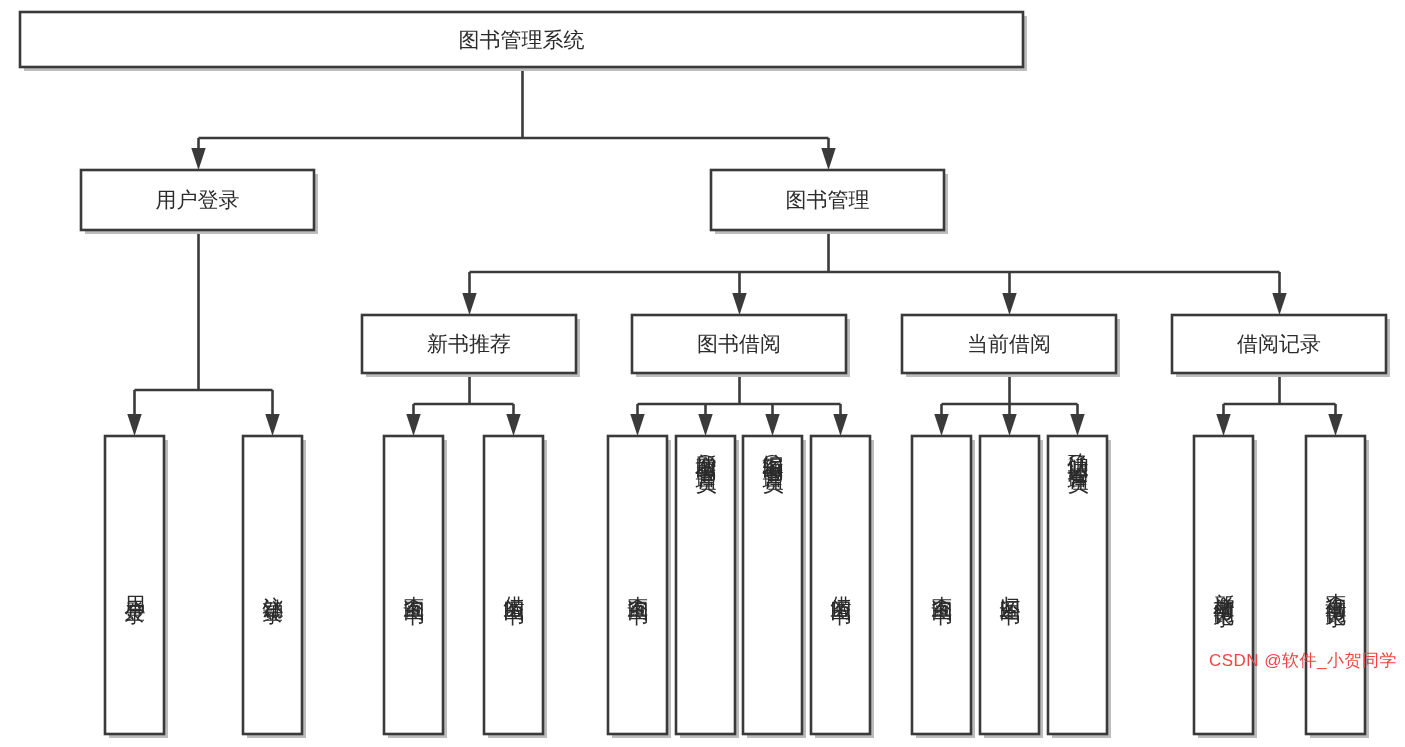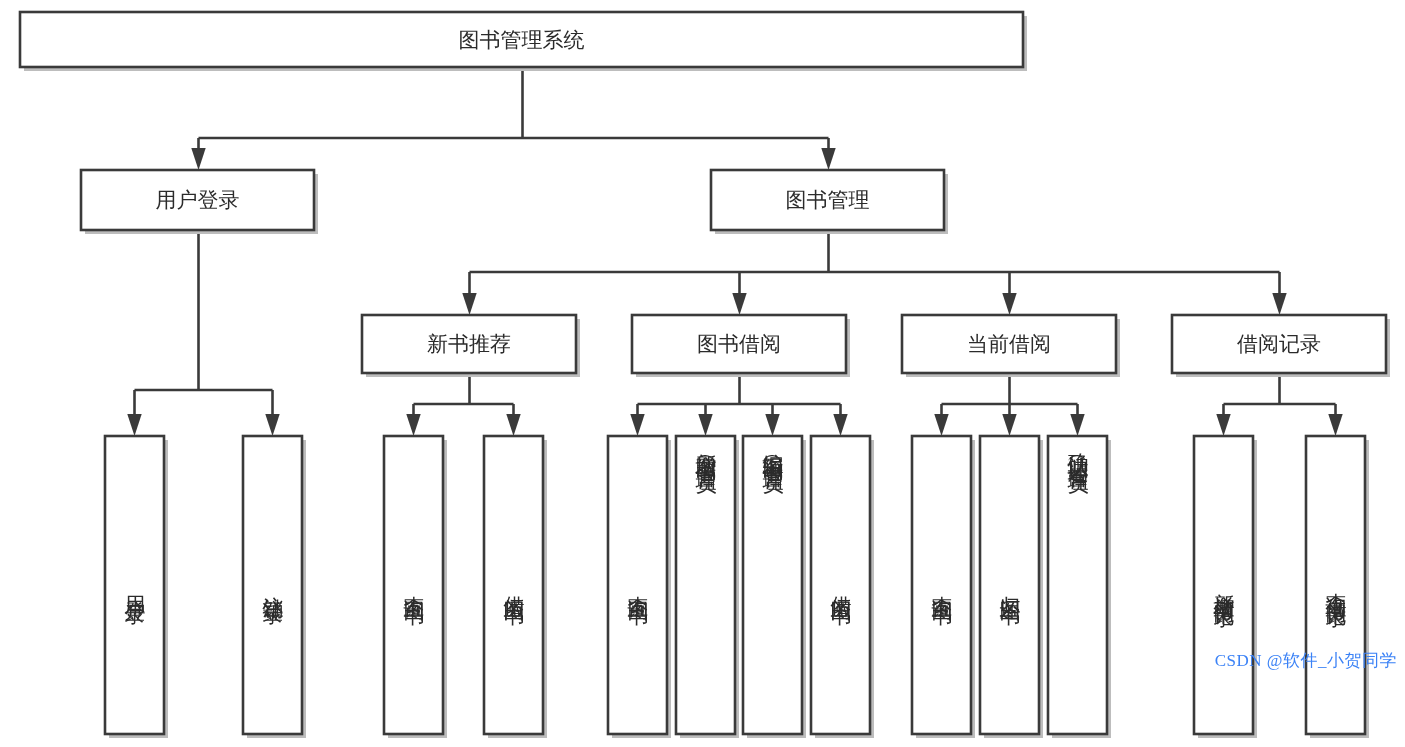--- a/index.html
+++ b/index.html
@@ -66,23 +66,23 @@
     font-size: 21px;
     color: #2b2b2b;
     letter-spacing: 3px;
     line-height: 1;
     white-space: nowrap;
   }
   #watermark {
     position: absolute;
     right: 8px;
     bottom: 8px;
-    font-family: Liberation Serif, serif;
+    font-family: Liberation Sans, sans-serif;
     font-size: 17px;
-    color: #3b82f6;
+    color: #ef4444;
     letter-spacing: 0.5px;
     user-select: none;
   }
 </style>
 </head>
 <body>
 
 <div id="diagram-root">
 
   <svg id="tree-svg" viewBox="0 0 1405 747">

